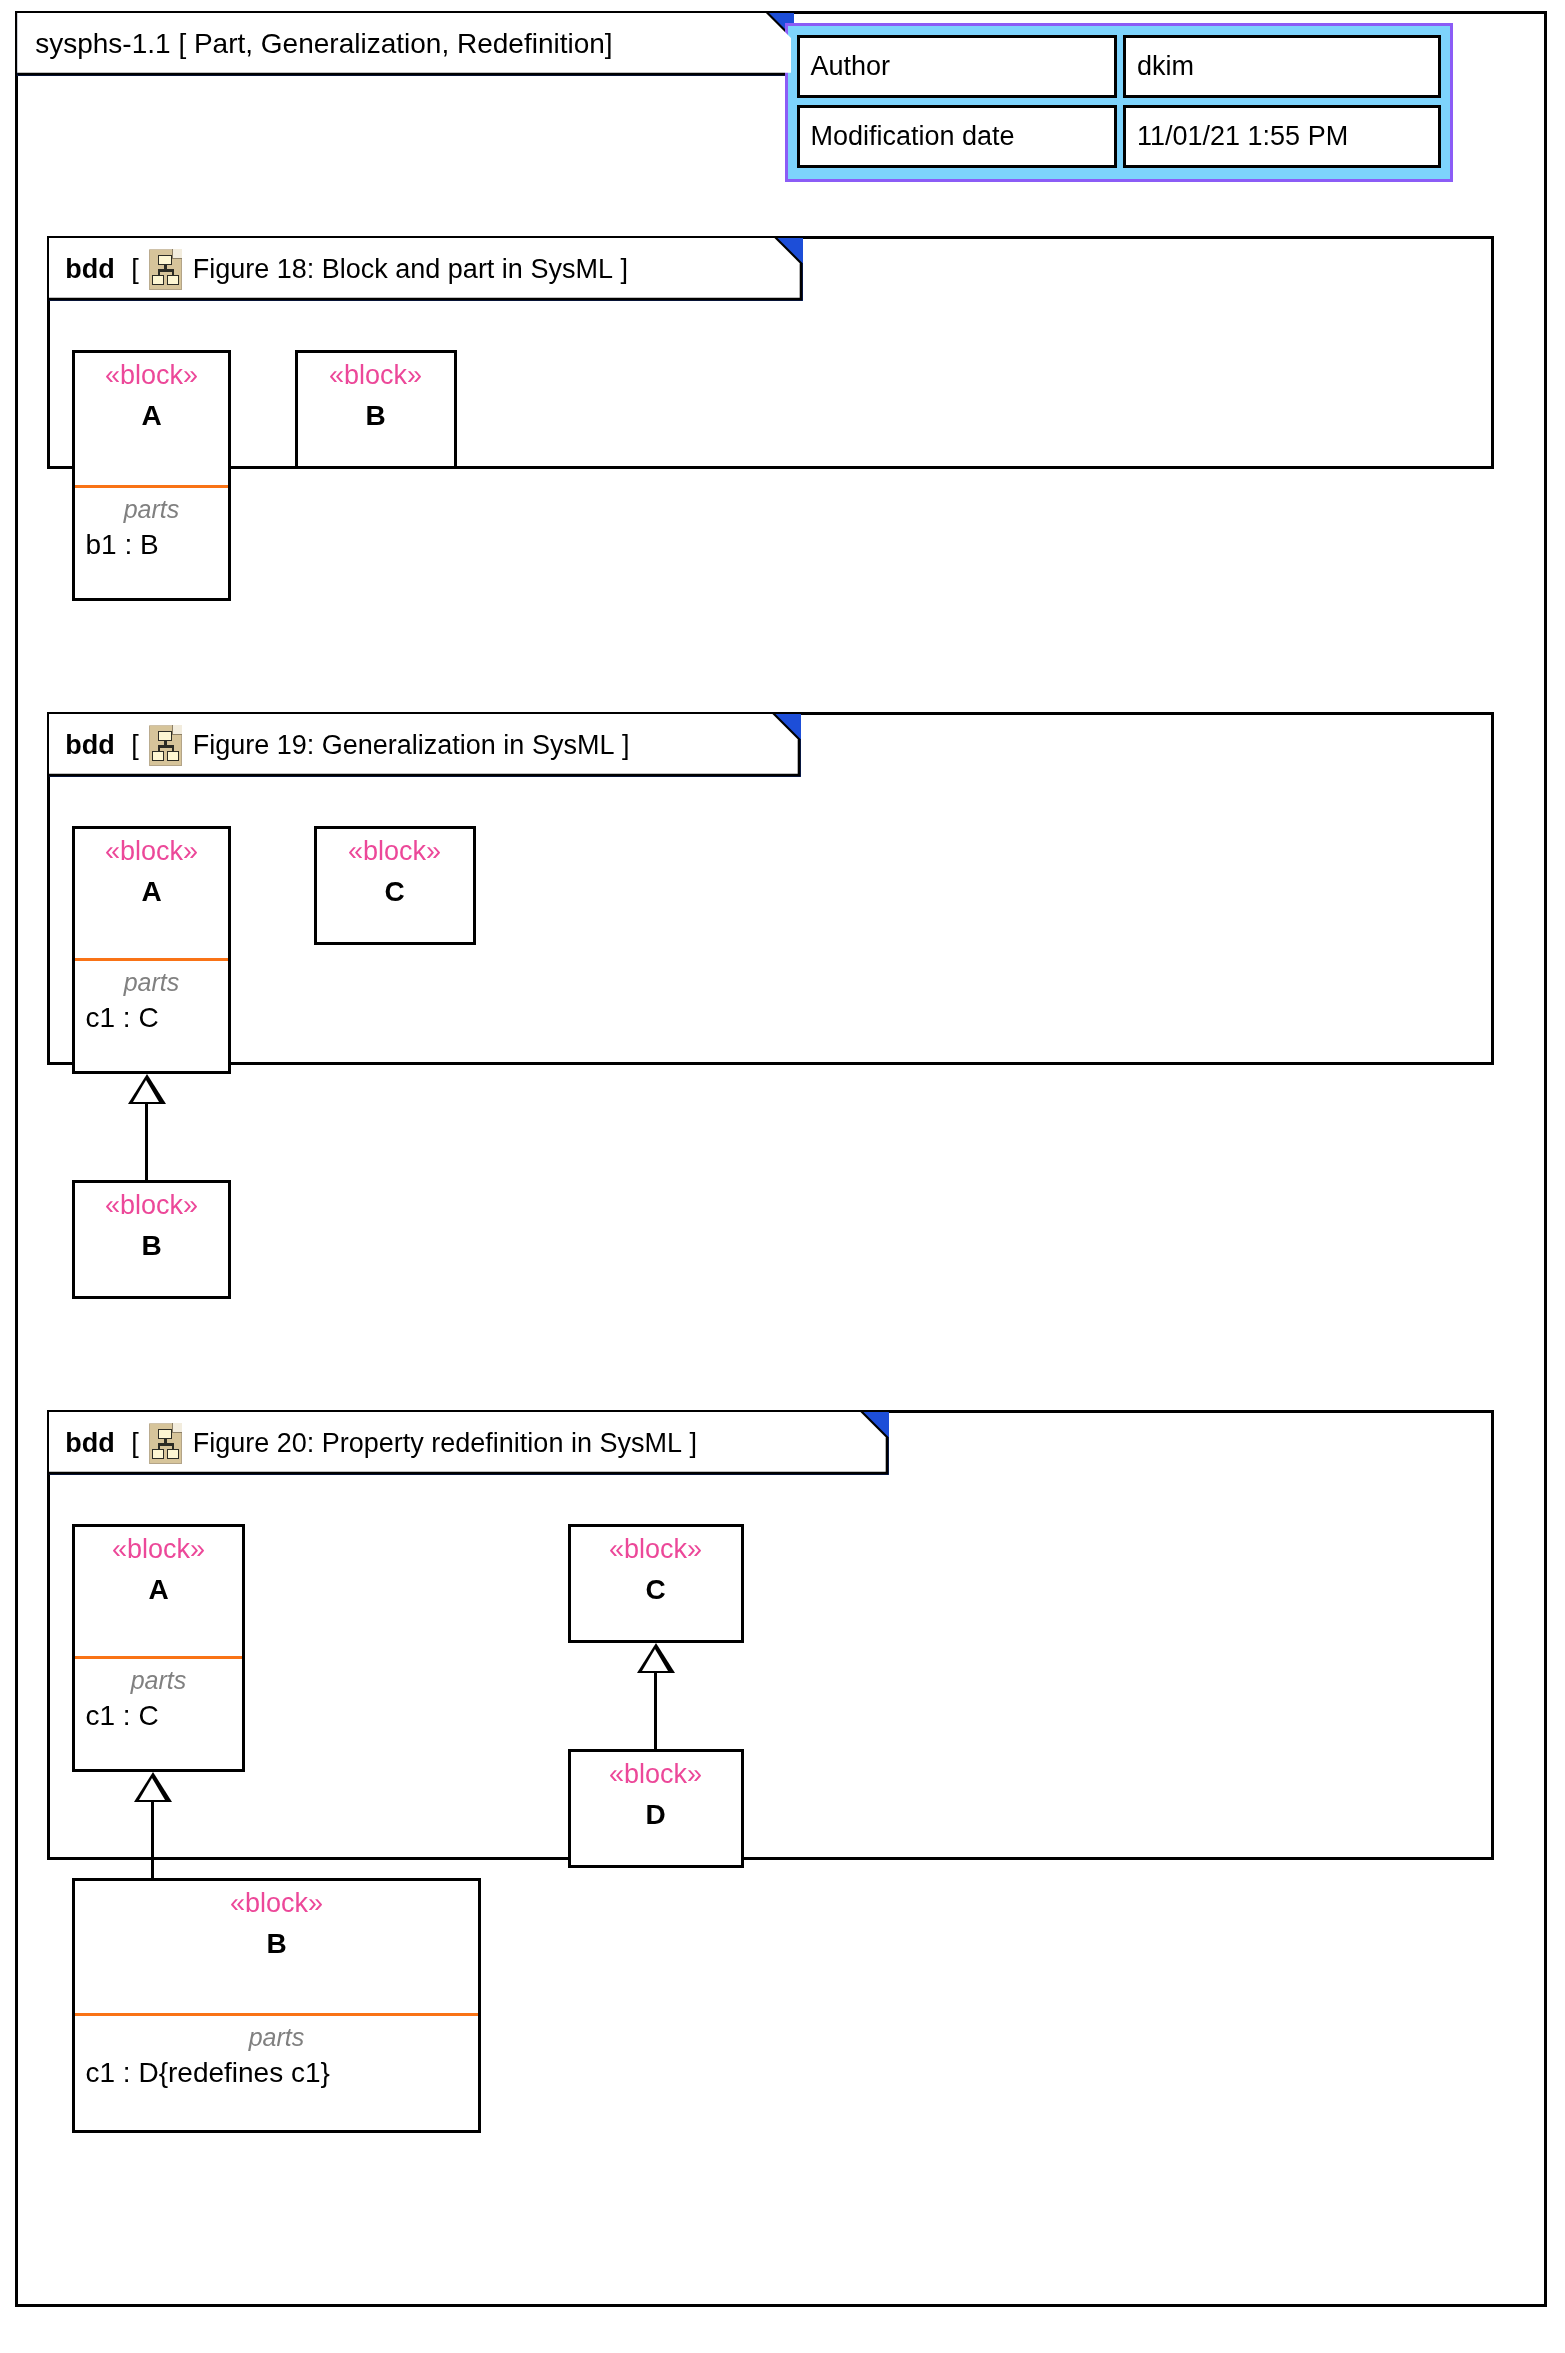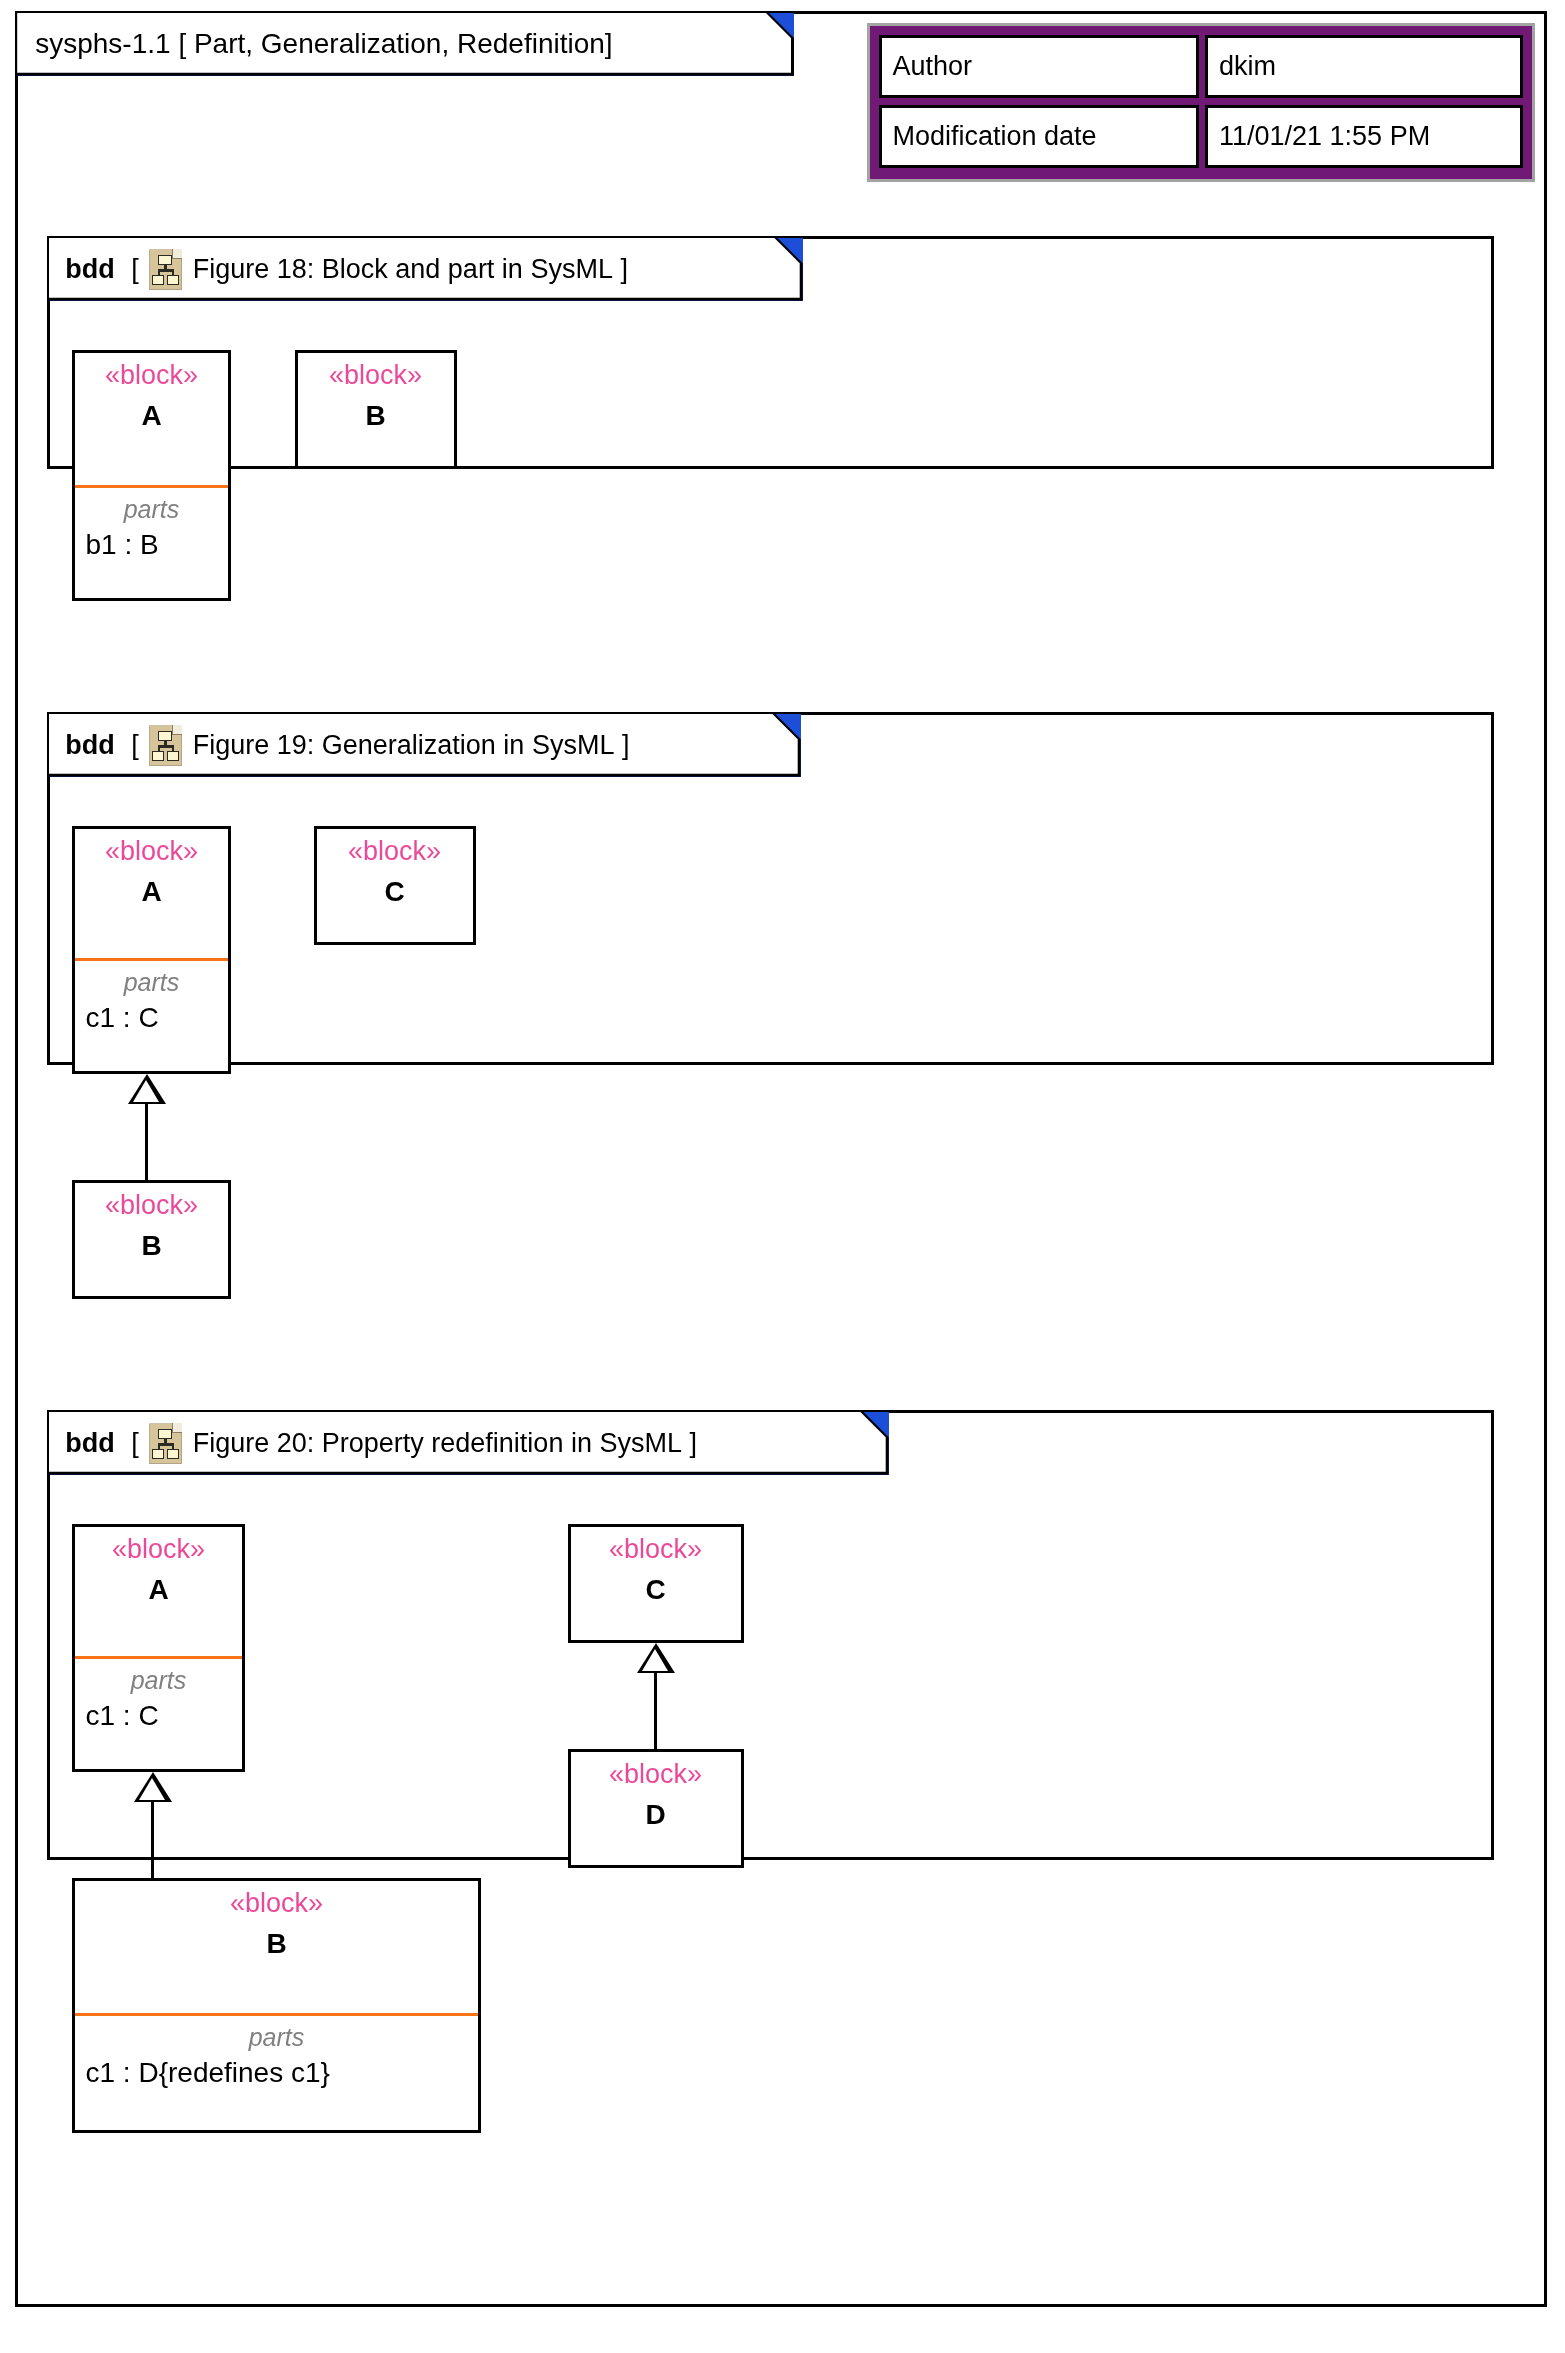--- a/index.html
+++ b/index.html
@@ -65,27 +65,27 @@
   }
   #root-title-tab .tab-text {
     padding-left: 18px;
     font-size: 28px;
     color: #000;
   }
 
   
   #header-table {
     position: absolute;
-    left: 849px;
+    left: 767px;
     top: 9px;
     width: 668px;
     height: 159px;
-    border: 3px solid #a3a3a3;
-    box-sizing: border-box;
-    background: #701a75;
+    border: 3px solid #8b5cf6;
+    box-sizing: border-box;
+    background: #7dd3fc;
     padding: 9px;
   }
   .hdr-row {
     display: flex;
     height: 63px;
   }
   .hdr-row + .hdr-row { margin-top: 7.5px; }
   .hdr-cell {
     border: 3px solid #000;
     box-sizing: border-box;

